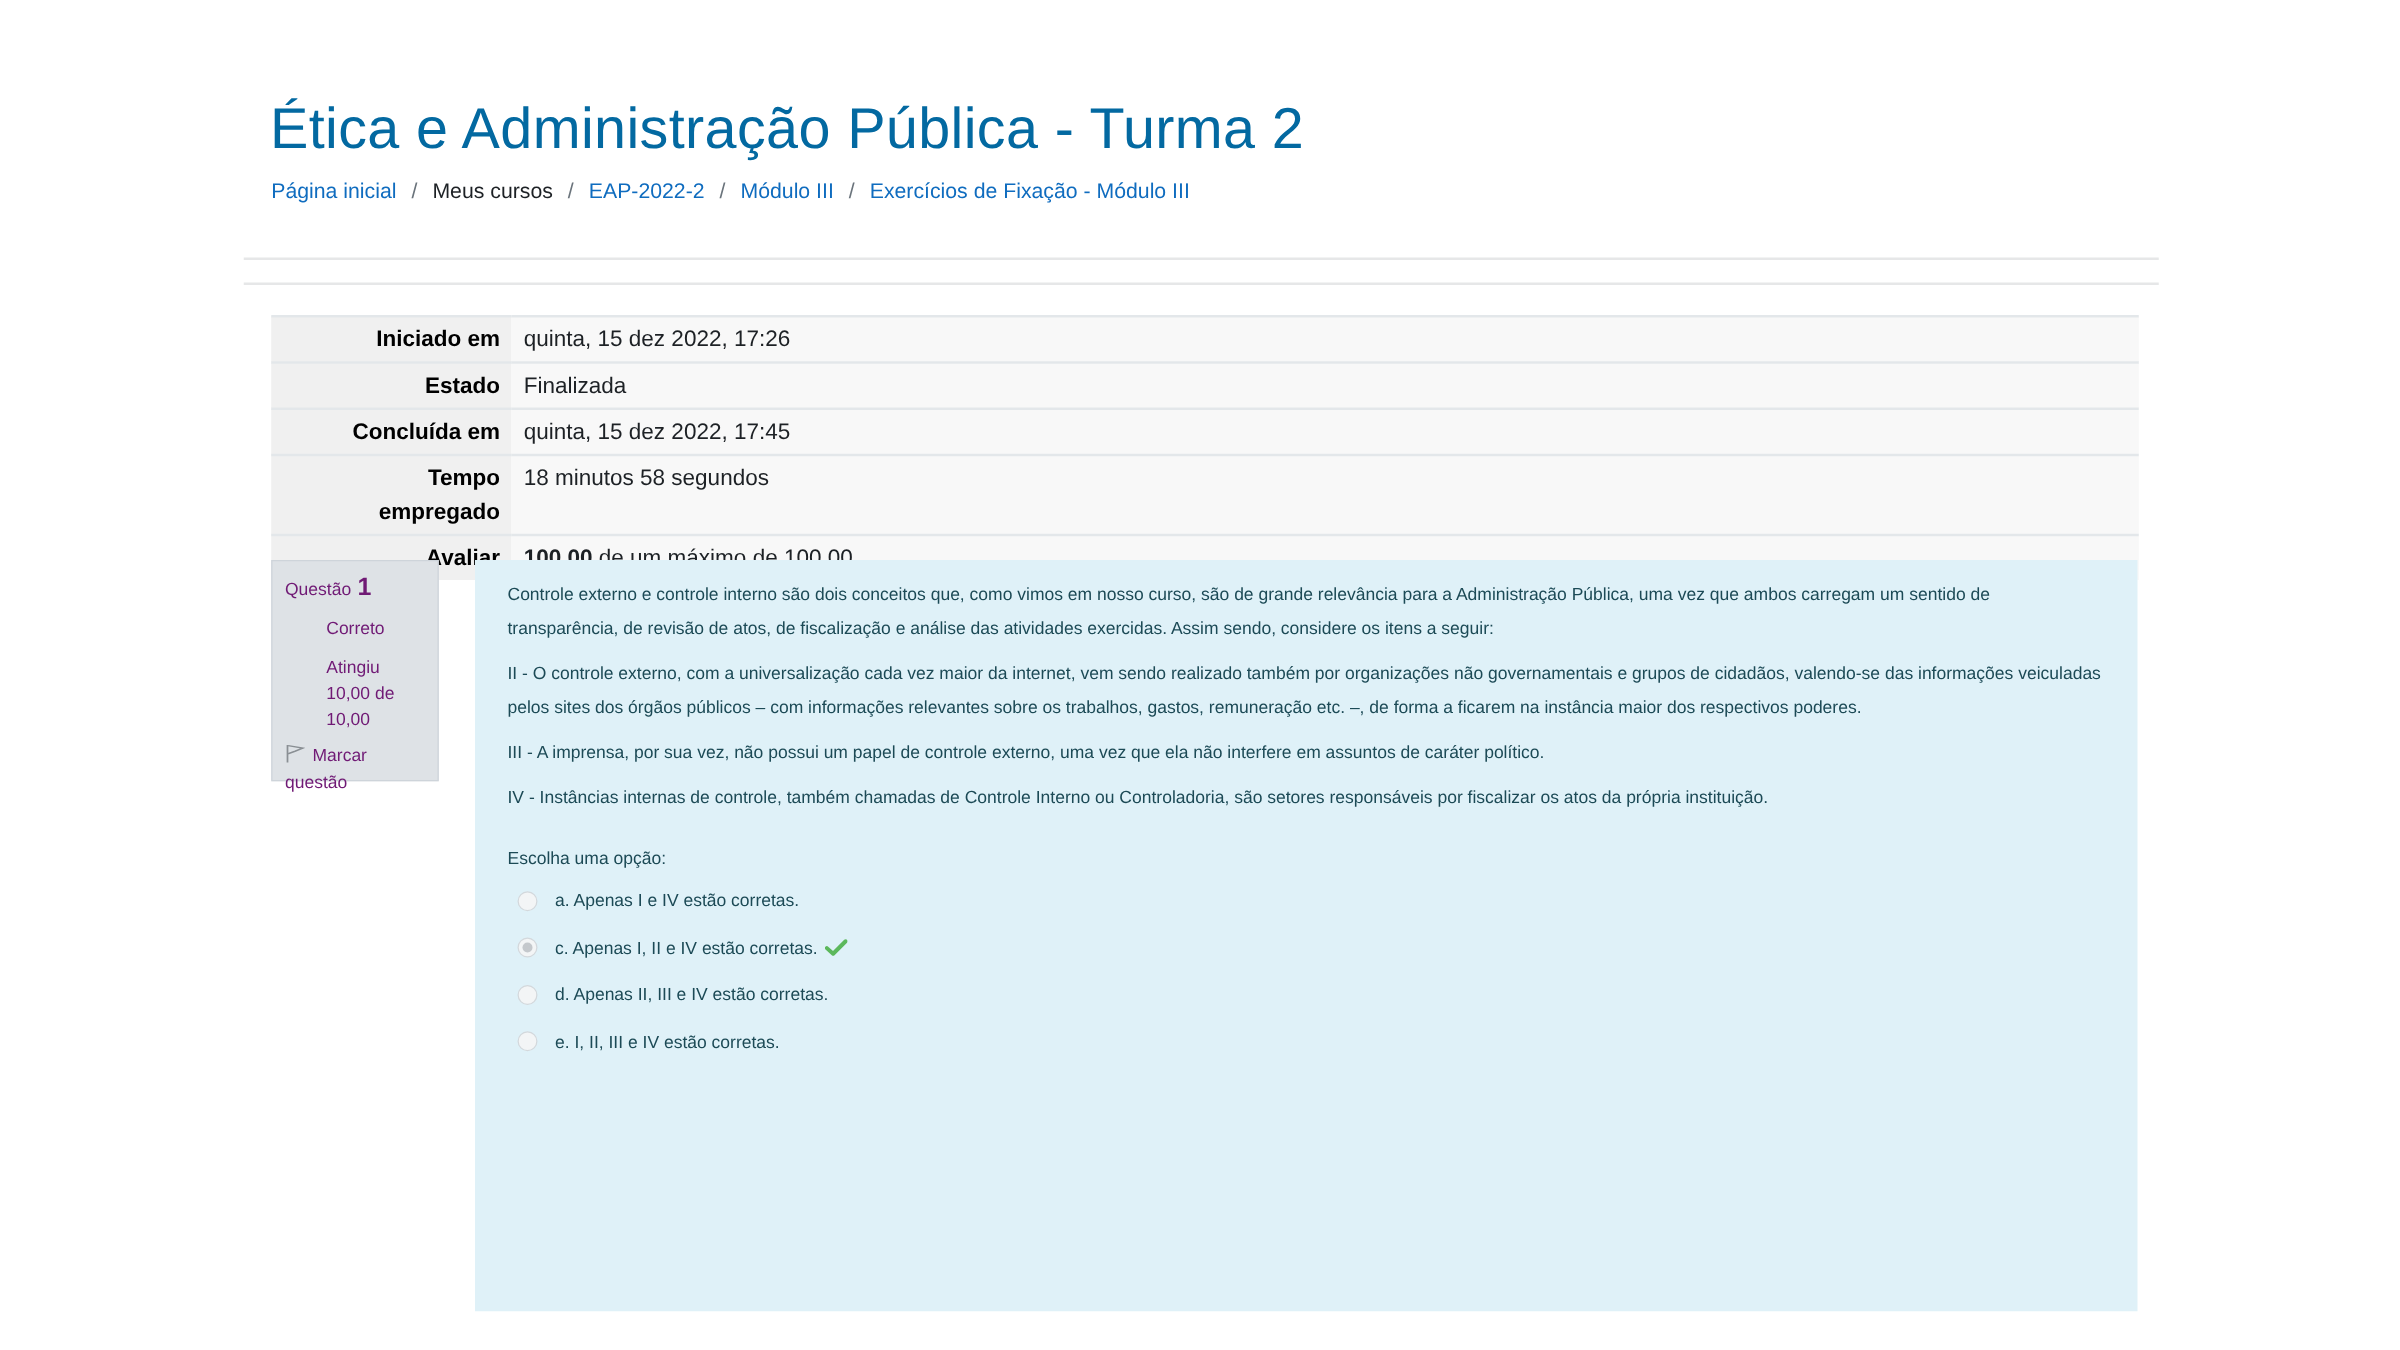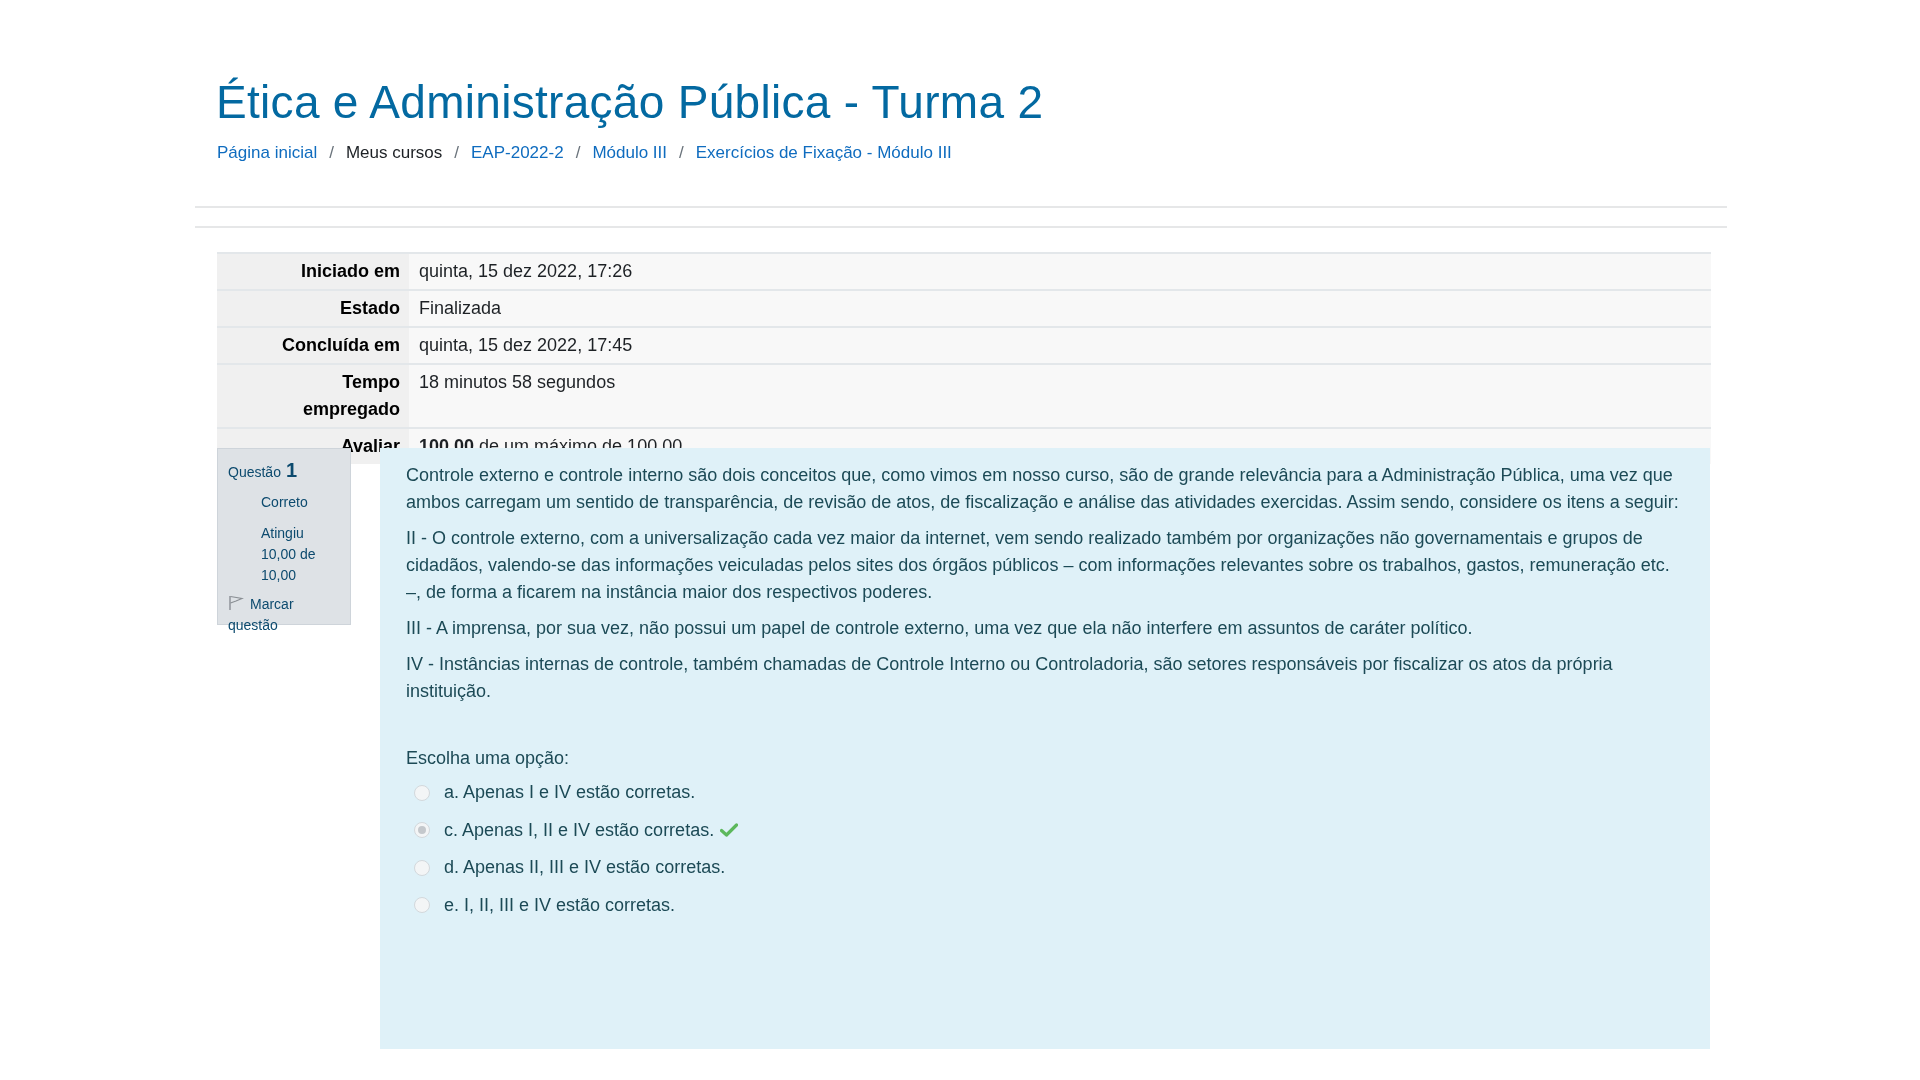--- a/index.html
+++ b/index.html
@@ -34,35 +34,35 @@
     width: 183px; padding: 4px 9px 4px 0; vertical-align: top; line-height: 27px;
   }
   .summary td {
     background: #f8f8f8; color: #1d2125; padding: 4px 10px; vertical-align: top; line-height: 27px;
   }
   .summary td b { font-weight: bold; }
 
   .qinfo {
     position: absolute; left: 217px; top: 448px; width: 134px; height: 177px;
     background: #dee2e6; border: 1px solid #ced4da; box-sizing: border-box;
-    padding: 8px 10px; font-size: 14px; color: #0c4a6e;
+    padding: 8px 10px; font-size: 14px; color: #701a75;
   }
   .qinfo .qno { display: flex; align-items: baseline; font-size: 14px; margin-top: 2px; }
   .qinfo .qnum { font-size: 20px; font-weight: bold; margin-left: 5px; }
   .qinfo .row { margin-top: 10px; line-height: 21px; margin-left: 33px; }
   .qinfo .flag { margin-top: 8px; line-height: 21px; cursor: pointer; }
   .flag-icon { display: inline-block; width: 16px; height: 16px; vertical-align: -2px; margin-right: 6px; }
 
   .qbox {
     position: absolute; left: 380px; top: 448px; width: 1330px; height: 601px;
     background: #dff1f8; box-sizing: border-box; padding: 14px 26px;
-    color: #001a1e; font-size: 18px; line-height: 27px;
+    color: #001a1e; font-size: 14px; line-height: 27px;
   }
   .qbox p { margin: 0 0 9px 0; color: #1c4a56; }
-  .qbox .prompt { margin-top: 40px; color: #1c4a56; }
+  .qbox .prompt { margin-top: 22px; color: #1c4a56; }
   .answers { margin-top: 2px; }
   .answer { display: flex; align-items: center; height: 37.5px; color: #1c4a56; cursor: pointer; }
   .radio {
     width: 16px; height: 16px; border-radius: 50%; border: 1px solid #d3d8dc;
     background: #f3f5f6; box-sizing: border-box; margin: 0 14px 0 8px; position: relative;
   }
   .radio.checked::after {
     content: ""; position: absolute; left: 3px; top: 3px; width: 8px; height: 8px;
     border-radius: 50%; background: #c4c8cc;
   }

